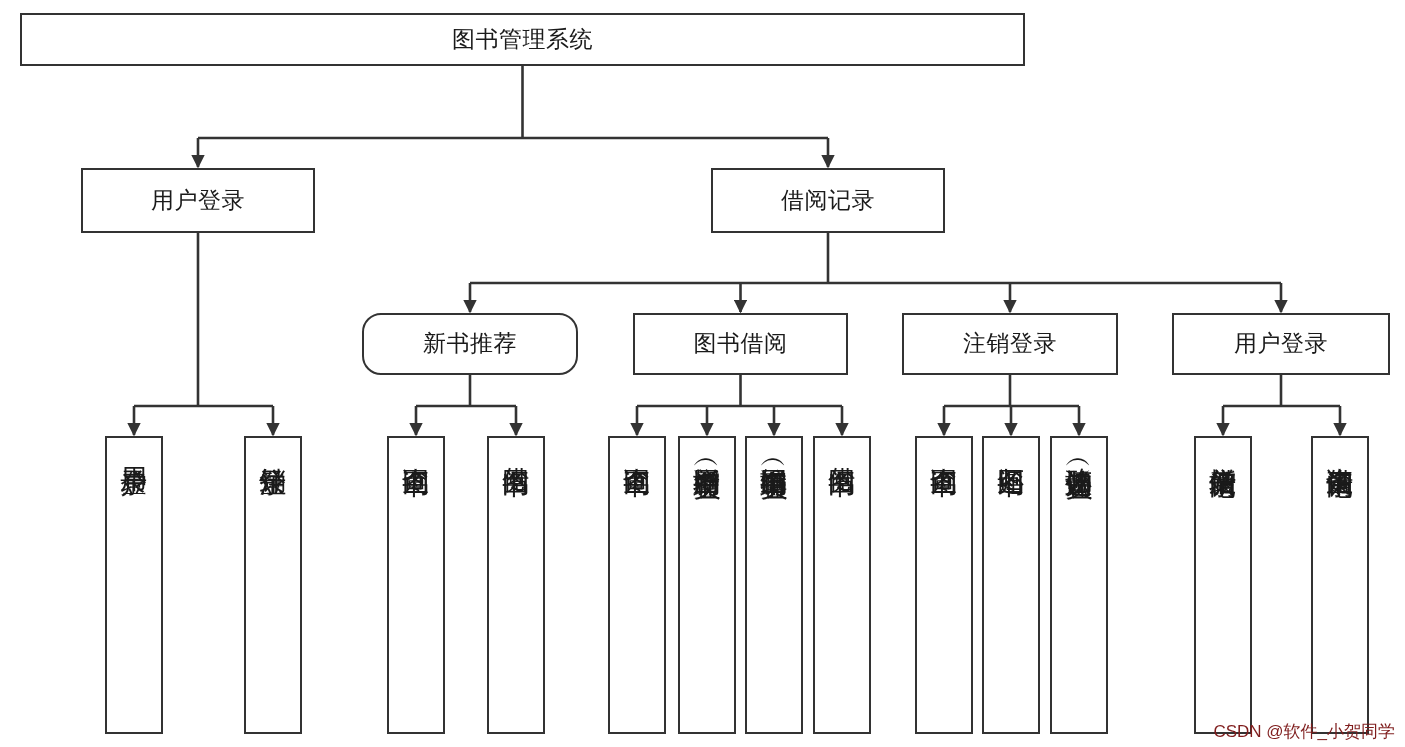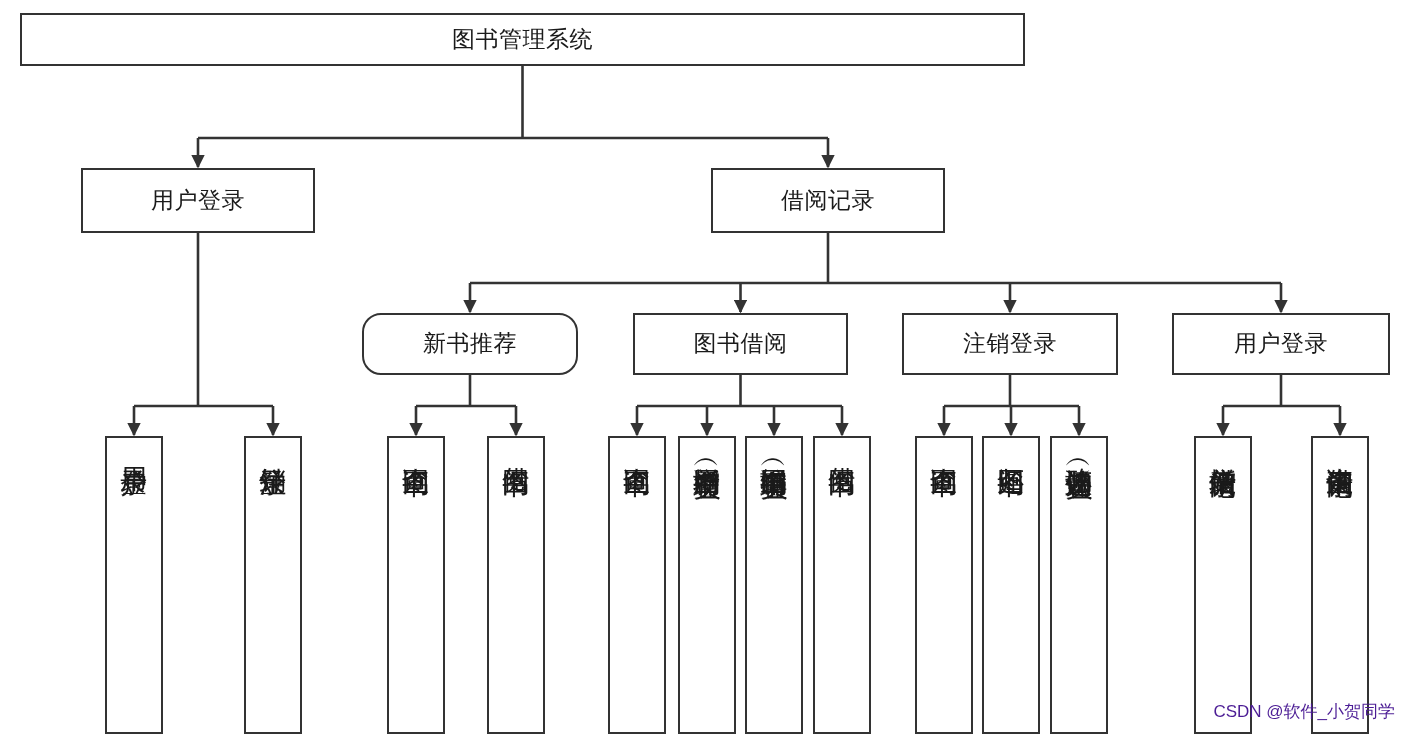--- a/index.html
+++ b/index.html
@@ -58,23 +58,23 @@
     writing-mode: vertical-rl;
     text-orientation: upright;
     font-size: 27px;
     line-height: 1.02;
     letter-spacing: 1px;
     white-space: nowrap;
   }
   .watermark {
     position: absolute;
     right: 10px;
-    bottom: 24px;
+    bottom: 4px;
     font-size: 17px;
-    color: #4c1d95;
+    color: #7f1d1d;
     z-index: 5;
     white-space: nowrap;
     font-family: "Liberation Sans", sans-serif;
   }
 </style>
 </head>
 <body>
 
 <div id="canvas">
   <svg id="edges" viewBox="0 0 1405 747" xmlns="http://www.w3.org/2000/svg">

